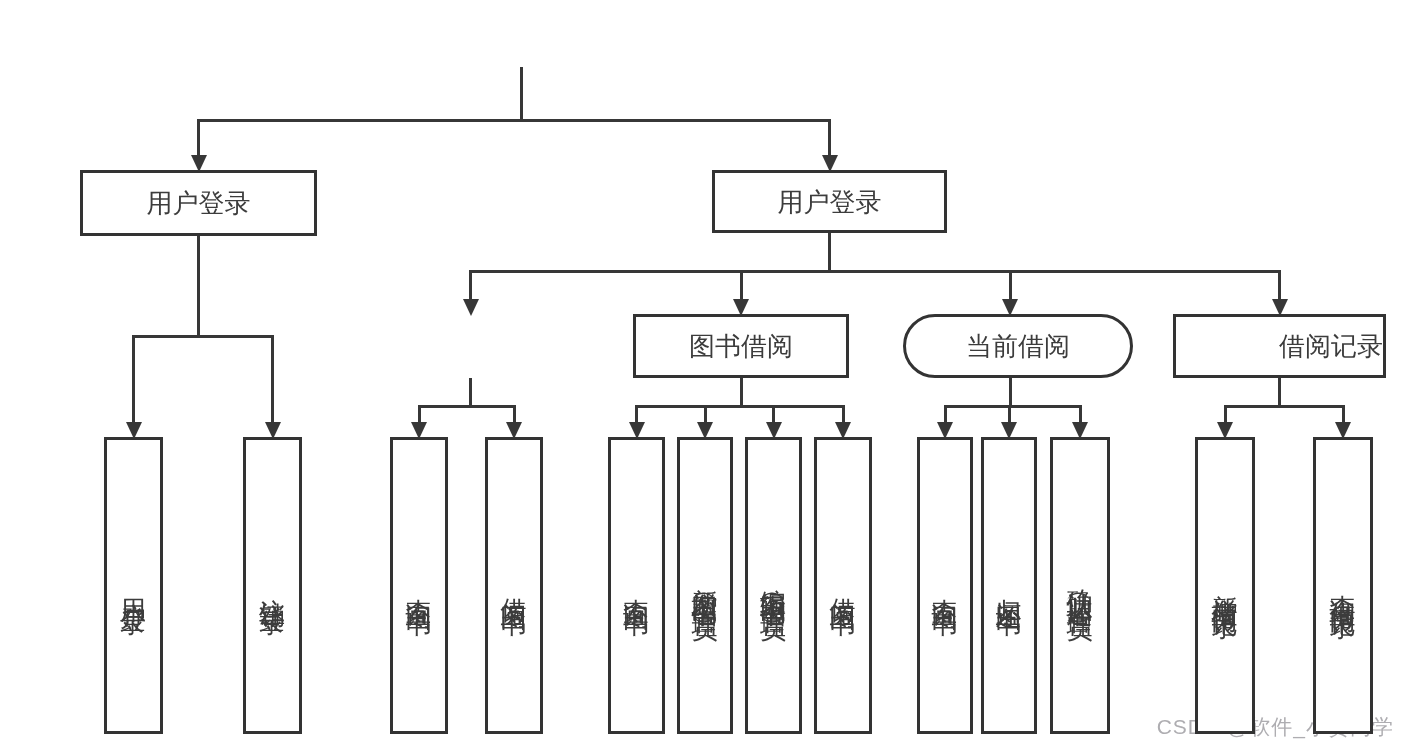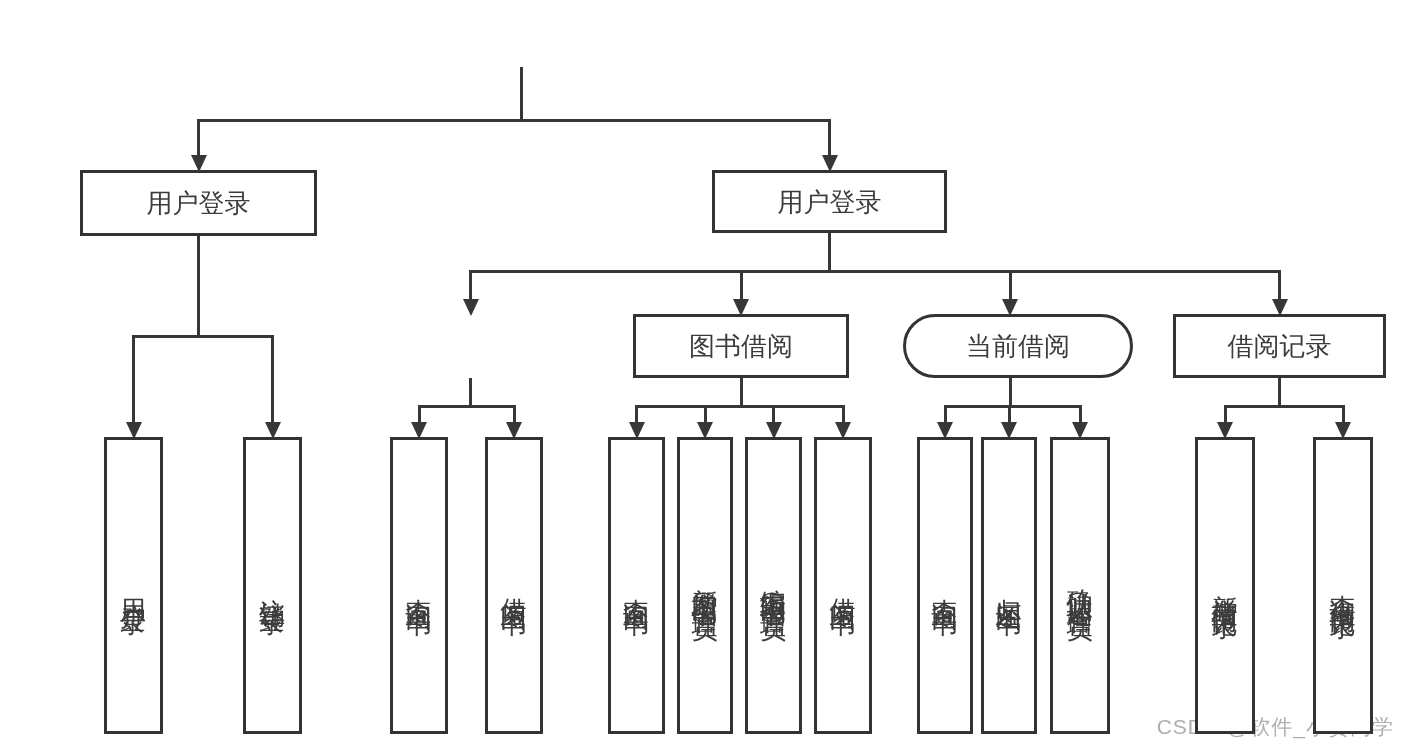--- a/index.html
+++ b/index.html
@@ -68,21 +68,21 @@
     </div>
     <div class="node h" style="left: 712px; top: 170px; width: 235px; height: 63px; border-color: rgb(51, 51, 51);">
       <span class="label" style="color: rgb(60, 60, 60);">用户登录</span>
     </div>
     <div class="node h" style="left: 633px; top: 314px; width: 216px; height: 64px; border-color: rgb(51, 51, 51);">
       <span class="label" style="color: rgb(60, 60, 60);">图书借阅</span>
     </div>
     <div class="node h" style="left: 903px; top: 314px; width: 230px; height: 64px; border-color: rgb(51, 51, 51); border-radius: 32px;">
       <span class="label" style="color: rgb(60, 60, 60);">当前借阅</span>
     </div>
-    <div class="node h" style="left: 1173px; top: 314px; width: 213px; height: 64px; border-color: rgb(51, 51, 51);">
+    <div class="node h" style="left: 1173px; top: 314px; width: 213px; height: 64px; border-color: rgb(51, 51, 51); justify-content: flex-end;">
       <span class="label" style="color: rgb(60, 60, 60);">借阅记录</span>
     </div>
     <div class="node v" style="left: 104px; top: 437px; width: 59px; height: 297px; border-color: rgb(51, 51, 51);">
       <span class="label" style="color: rgb(60, 60, 60);">用户登录</span>
     </div>
     <div class="node v" style="left: 243px; top: 437px; width: 59px; height: 297px; border-color: rgb(51, 51, 51);">
       <span class="label" style="color: rgb(60, 60, 60);">注销登录</span>
     </div>
     <div class="node v" style="left: 390px; top: 437px; width: 58px; height: 297px; border-color: rgb(51, 51, 51);">
       <span class="label" style="color: rgb(60, 60, 60);">查询图书</span>

